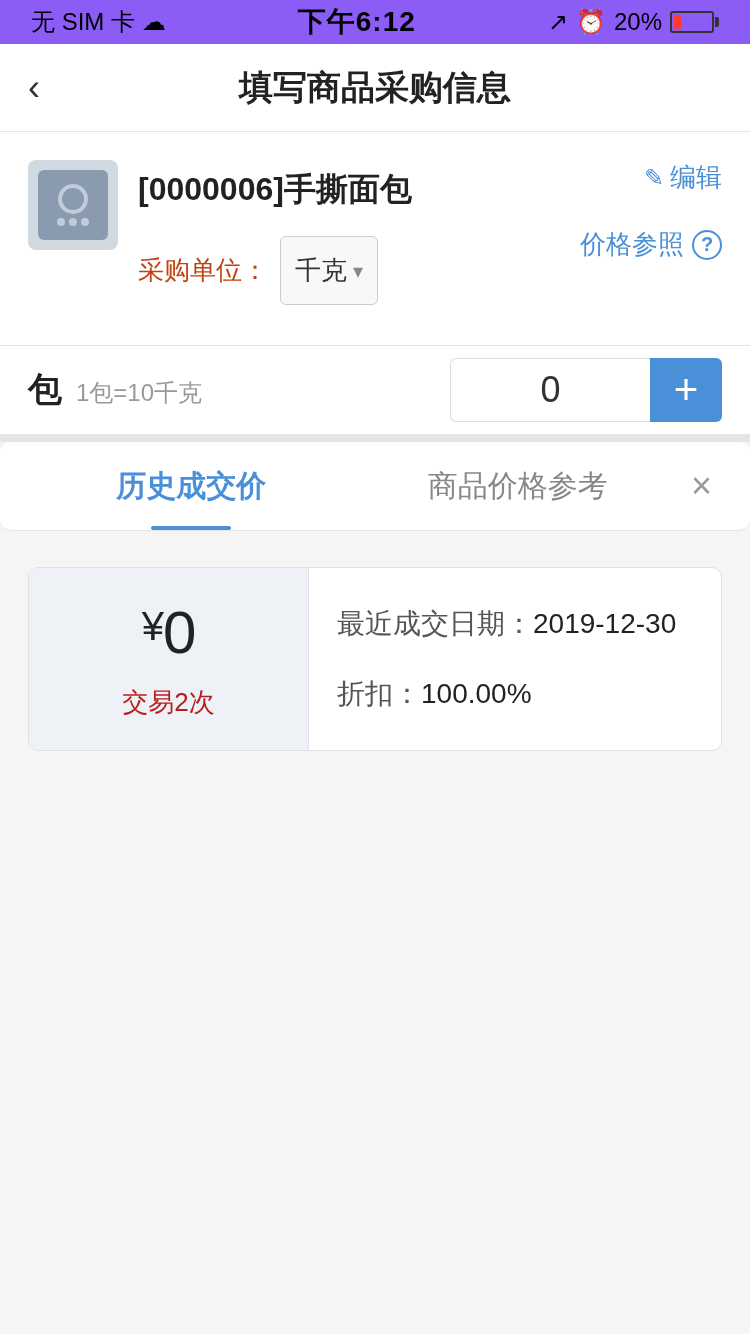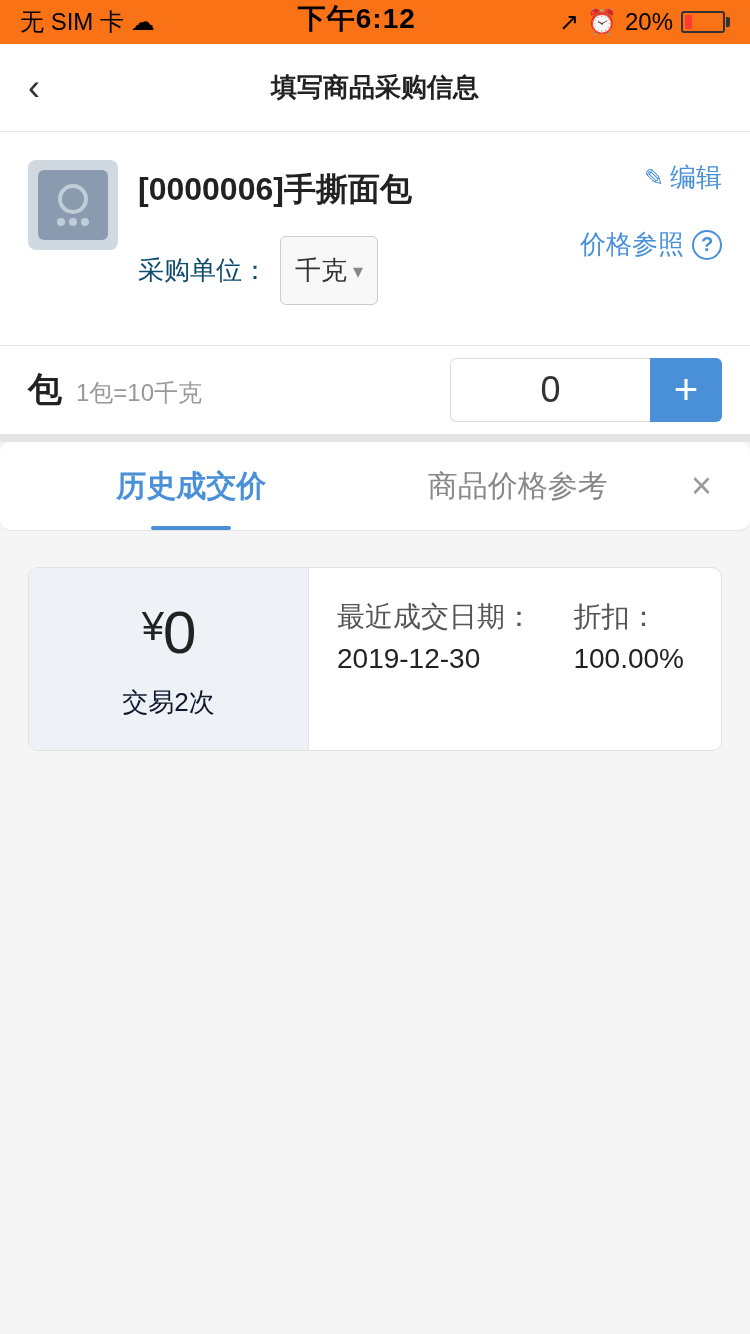--- a/index.html
+++ b/index.html
@@ -10,24 +10,25 @@
       min-height: 1334px;
       font-family: -apple-system, "PingFang SC", "Helvetica Neue", Arial, sans-serif;
       background: #f5f5f5;
       font-size: 28px;
     }
 
     
     .status-bar {
       width: 750px;
       height: 44px;
-      background: #f97316;
-      display: flex;
+      background: #8b5cf6;
+      display: flex;
+      align-items: center;
       justify-content: space-between;
-      padding: 0 20px;
+      padding: 0 31px;
       font-size: 26px;
       font-weight: 500;
     }
     .status-left {
       display: flex;
       align-items: center;
       gap: 10px;
       font-size: 24px;
     }
     .status-center {
@@ -81,21 +82,21 @@
       position: relative;
     }
     .nav-back {
       position: absolute;
       left: 28px;
       font-size: 36px;
       color: #333;
       cursor: pointer;
     }
     .nav-title {
-      font-size: 26px;
+      font-size: 34px;
       font-weight: 600;
       color: #222;
     }
 
     
     .product-card {
       background: #ffffff;
       margin-top: 0;
       padding: 28px 28px 20px 28px;
       border-bottom: 1px solid #e5e5e5;
@@ -157,21 +158,21 @@
       color: #222;
       margin-bottom: 24px;
     }
     .product-unit-row {
       display: flex;
       align-items: center;
       gap: 12px;
       font-size: 26px;
       color: #555;
     }
-    .unit-label { color: #0c4a6e; }
+    .unit-label { color: #c2410c; }
     .unit-selector {
       border: 1px solid #ccc;
       border-radius: 6px;
       padding: 16px 14px;
       font-size: 26px;
       color: #333;
       background: #f8f8f8;
       display: flex;
       align-items: center;
       gap: 6px;
@@ -349,27 +350,28 @@
       letter-spacing: -1px;
     }
     .price-yen {
       font-size: 40px;
       vertical-align: top;
       margin-top: 6px;
       display: inline-block;
     }
     .price-trades {
       font-size: 26px;
-      color: #0f172a;
+      color: #b91c1c;
       margin-top: 18px;
     }
     .price-card-right {
       flex: 1;
       padding: 28px 28px;
       display: flex;
+      flex-direction: column;
       justify-content: center;
       gap: 28px;
     }
     .price-detail-row {
       font-size: 28px;
       color: #333;
       line-height: 1.5;
     }
     .price-detail-label {
       color: #555;

